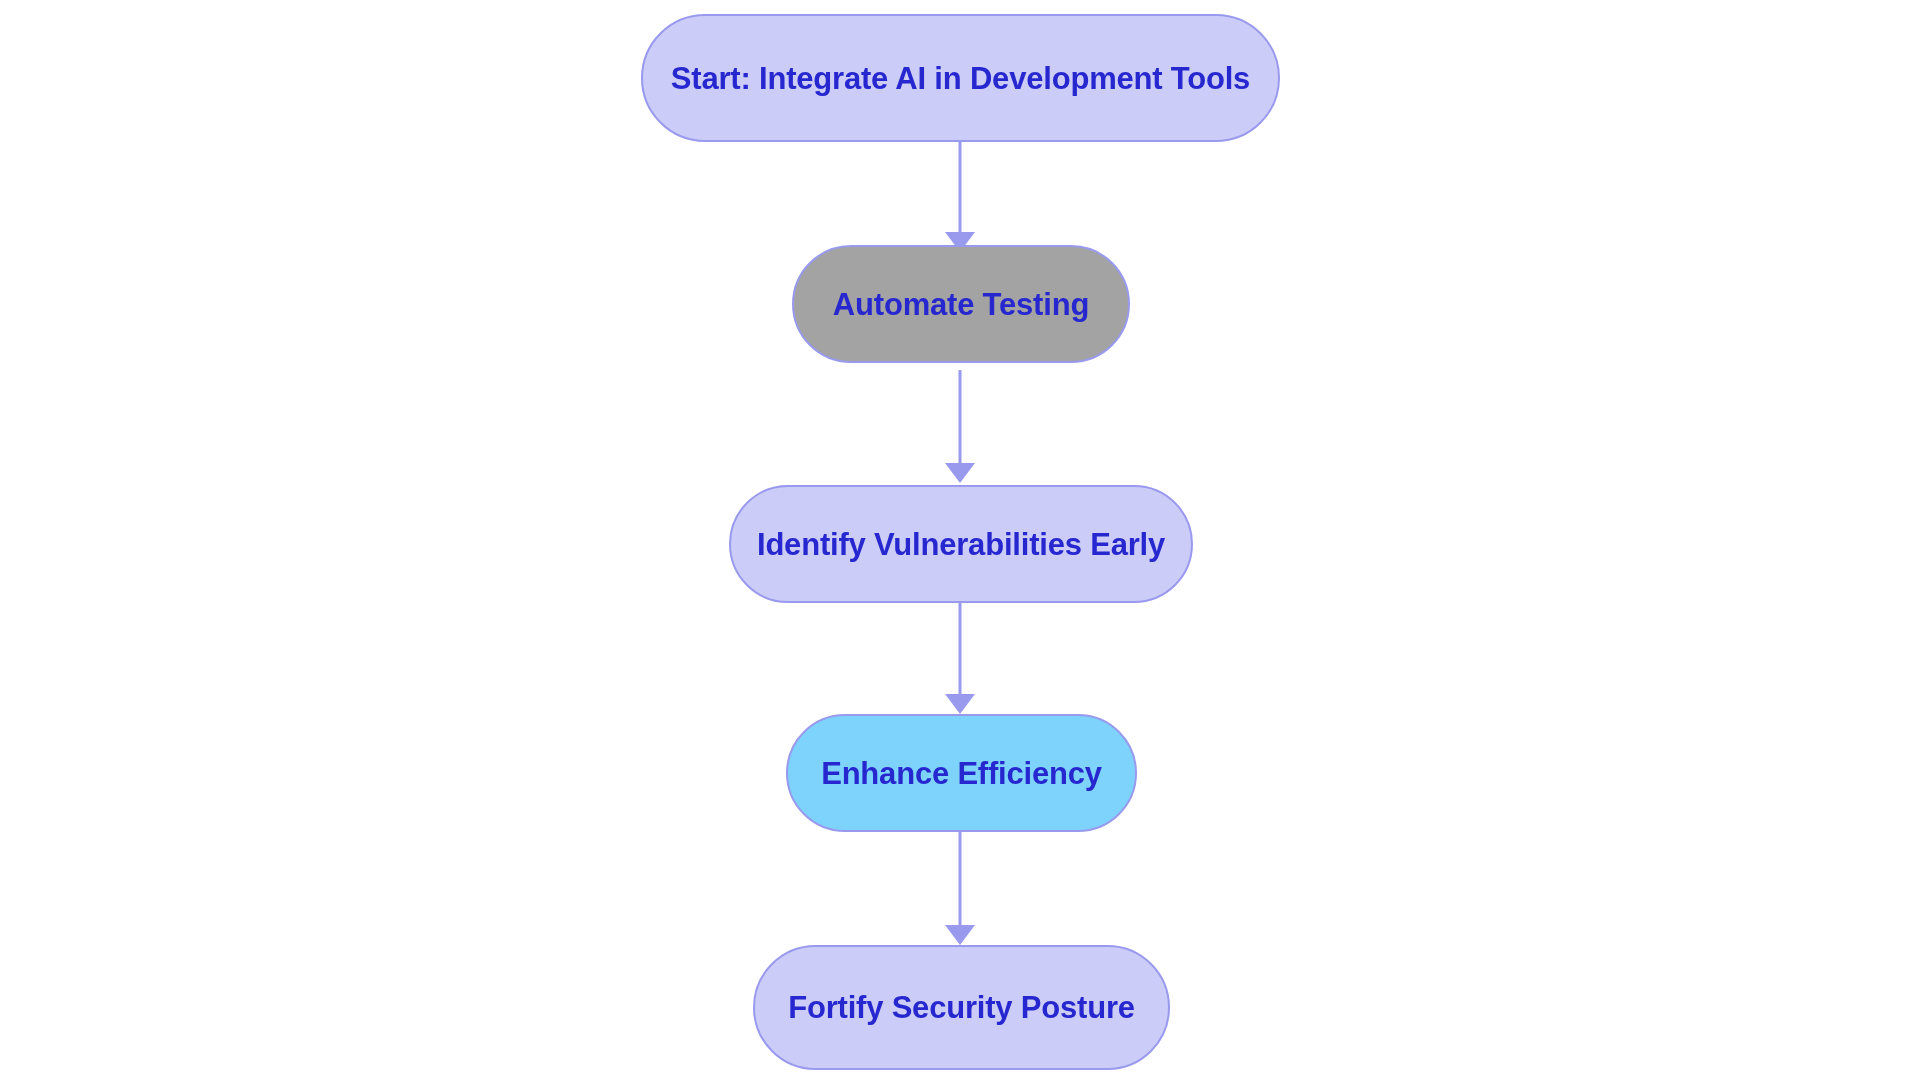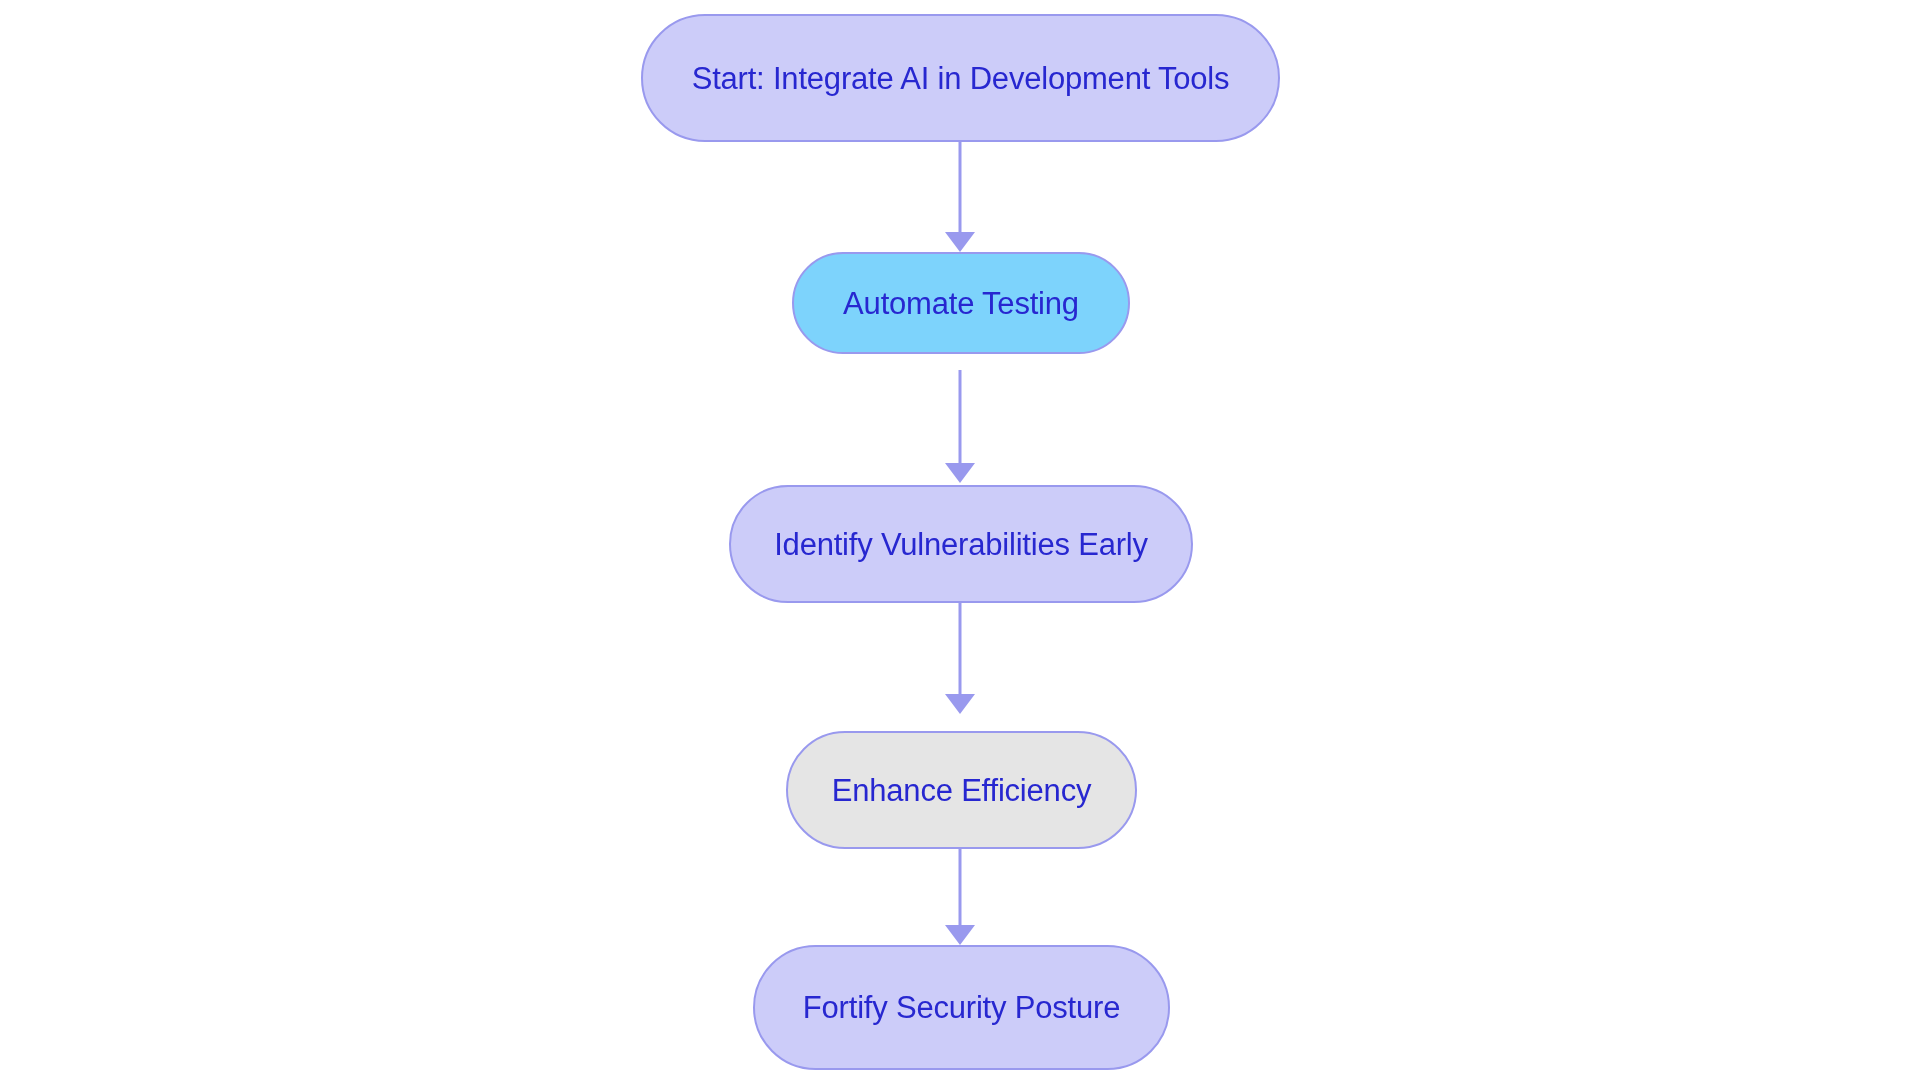--- a/index.html
+++ b/index.html
@@ -40,21 +40,21 @@
     justify-content: center;
     background: #ccccf9;
     border: 2px solid #9999ee;
     border-radius: 999px;
     text-align: center;
   }
 
   .flow-node-label {
     font-family: "Liberation Sans", sans-serif;
     font-size: 31px;
-    font-weight: 400;
+    font-weight: 700;
     color: #2727d0;
     letter-spacing: -0.2px;
     white-space: nowrap;
     line-height: 1;
   }
 </style>
 </head>
 <body>
 
 <div id="flowchart-canvas">
@@ -69,29 +69,29 @@
         <polygon points="945,694 975,694 960,714" fill="#9999ee"></polygon>
         <line x1="960" y1="832" x2="960" y2="925" stroke="#9999ee" stroke-width="3"></line>
         <polygon points="945,925 975,925 960,945" fill="#9999ee"></polygon>
       </g>
   </svg>
 
   <div class="flow-node" style="left: 641px; top: 14px; width: 639px; height: 128px; background: rgb(204, 204, 249); border-color: rgb(153, 153, 238);">
     <span class="flow-node-label" style="color: rgb(39, 39, 208);">Start: Integrate AI in Development Tools</span>
   </div>
 
-  <div class="flow-node" style="left: 792px; top: 252px; width: 338px; height: 102px; background: #7dd3fc; border-color: rgb(153, 153, 238);">
+  <div class="flow-node" style="left: 792px; top: 245px; width: 338px; height: 118px; background: #a3a3a3; border-color: rgb(153, 153, 238);">
     <span class="flow-node-label" style="color: rgb(39, 39, 208);">Automate Testing</span>
   </div>
 
   <div class="flow-node" style="left: 729px; top: 485px; width: 464px; height: 118px; background: rgb(204, 204, 249); border-color: rgb(153, 153, 238);">
     <span class="flow-node-label" style="color: rgb(39, 39, 208);">Identify Vulnerabilities Early</span>
   </div>
 
-  <div class="flow-node" style="left: 786px; top: 714px; width: 351px; height: 118px; background: #e5e5e5; border-color: rgb(153, 153, 238); margin-top: 17px;">
+  <div class="flow-node" style="left: 786px; top: 714px; width: 351px; height: 118px; background: #7dd3fc; border-color: rgb(153, 153, 238);">
     <span class="flow-node-label" style="color: rgb(39, 39, 208);">Enhance Efficiency</span>
   </div>
 
   <div class="flow-node" style="left: 753px; top: 945px; width: 417px; height: 125px; background: rgb(204, 204, 249); border-color: rgb(153, 153, 238);">
     <span class="flow-node-label" style="color: rgb(39, 39, 208);">Fortify Security Posture</span>
   </div>
 
 </div>
 
 </body></html>

